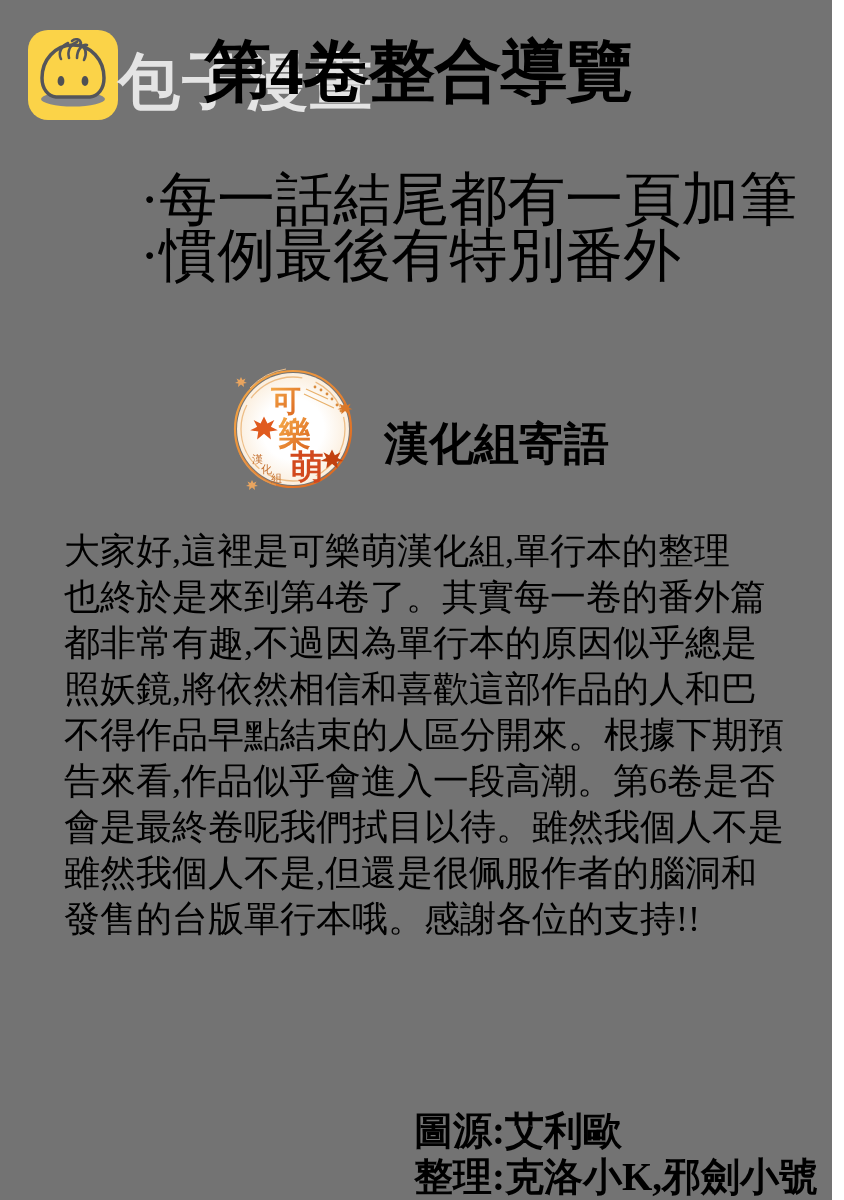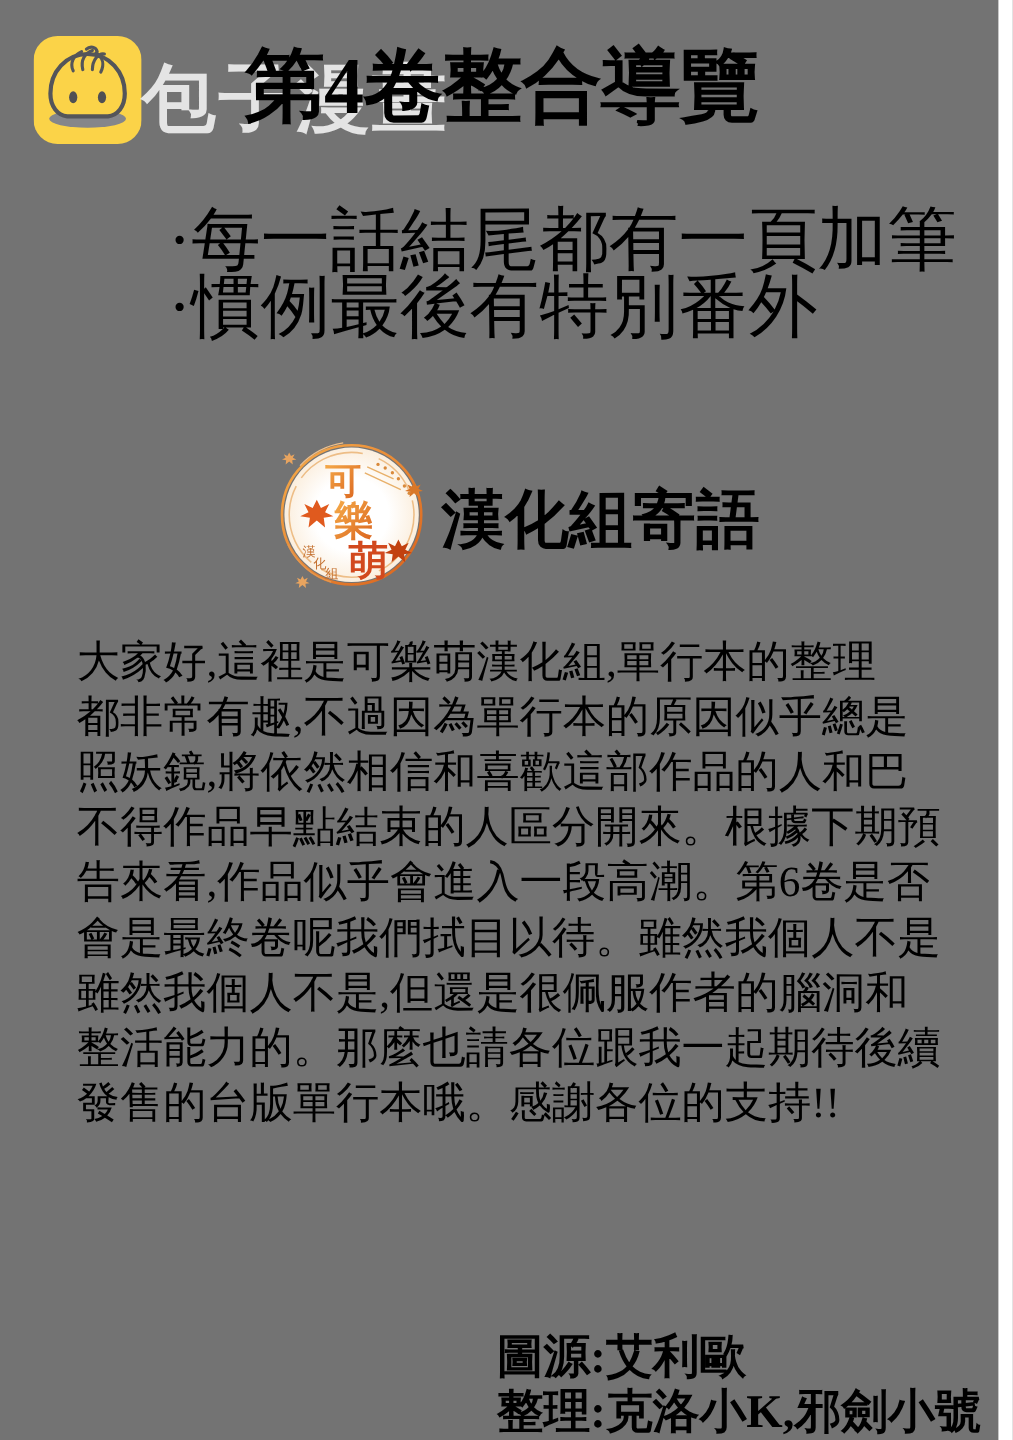--- a/index.html
+++ b/index.html
@@ -29,22 +29,22 @@
   
   .notes{
     position:absolute;left:140px;top:172px;
     font-size:58px;line-height:56px;white-space:nowrap;
   }
   
   .colamoe-logo{
     position:absolute;left:228px;top:366px;width:130px;height:130px;
   }
   .section-heading{
-    position:absolute;left:368px;top:398px;margin:0;
-    font-size:53px;font-weight:bold;white-space:nowrap;
+    position:absolute;left:368px;top:398px;margin:16px;
+    font-size:45px;font-weight:bold;white-space:nowrap;
   }
   
   .message{
     position:absolute;left:64px;top:528px;
     font-size:36px;line-height:46px;white-space:nowrap;
     letter-spacing:0px;
   }
   
   .credits{
     position:absolute;right:14px;top:1108px;
@@ -129,27 +129,27 @@
       <text x="24" y="97">漢</text>
       <text x="33" y="107">化</text>
       <text x="43" y="116">組</text>
     </g>
   </svg>
 
   <h2 class="section-heading">漢化組寄語</h2>
 
   <div class="message">
     <div>大家好,這裡是可樂萌漢化組,單行本的整理</div>
+    <div>也終於是來到第4卷了。其實每一卷的番外篇</div>
     <div>都非常有趣,不過因為單行本的原因似乎總是</div>
     <div>照妖鏡,將依然相信和喜歡這部作品的人和巴</div>
     <div>不得作品早點結束的人區分開來。根據下期預</div>
     <div>告來看,作品似乎會進入一段高潮。第6卷是否</div>
     <div>會是最終卷呢我們拭目以待。雖然我個人不是</div>
     <div>雖然我個人不是,但還是很佩服作者的腦洞和</div>
-    <div>整活能力的。那麼也請各位跟我一起期待後續</div>
     <div>發售的台版單行本哦。感謝各位的支持!!</div>
   </div>
 
   <div class="credits">
     <div>圖源:艾利歐</div>
     <div>整理:克洛小K,邪劍小號</div>
   </div>
 
 </div>
 

